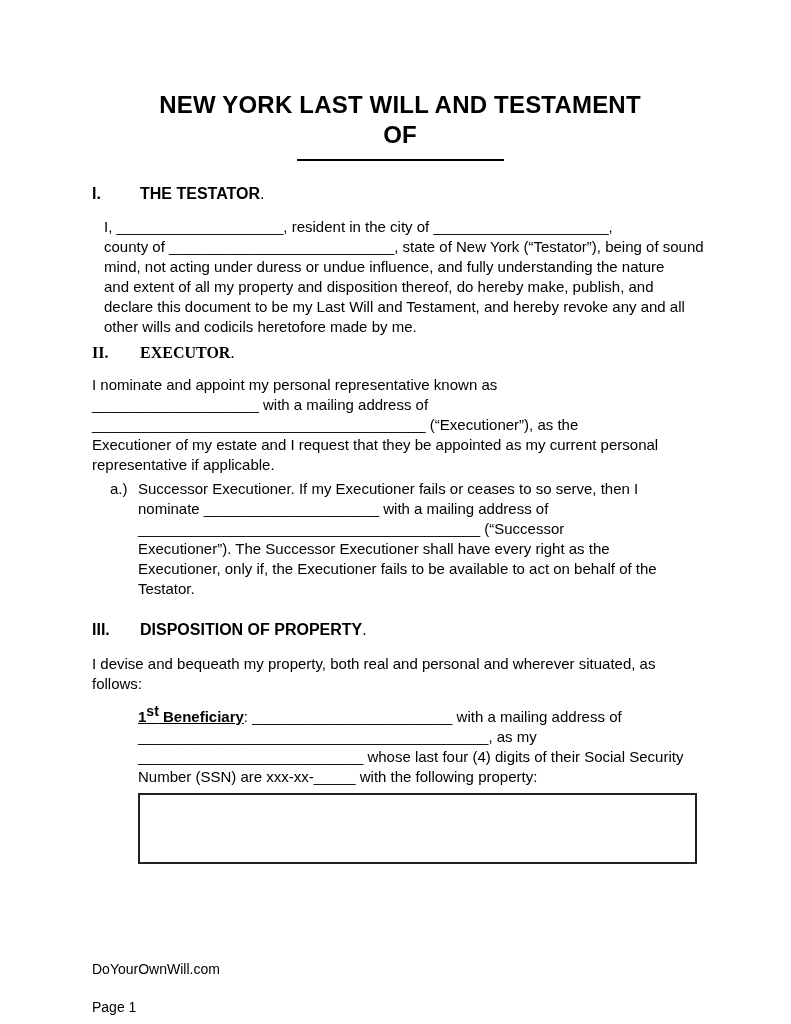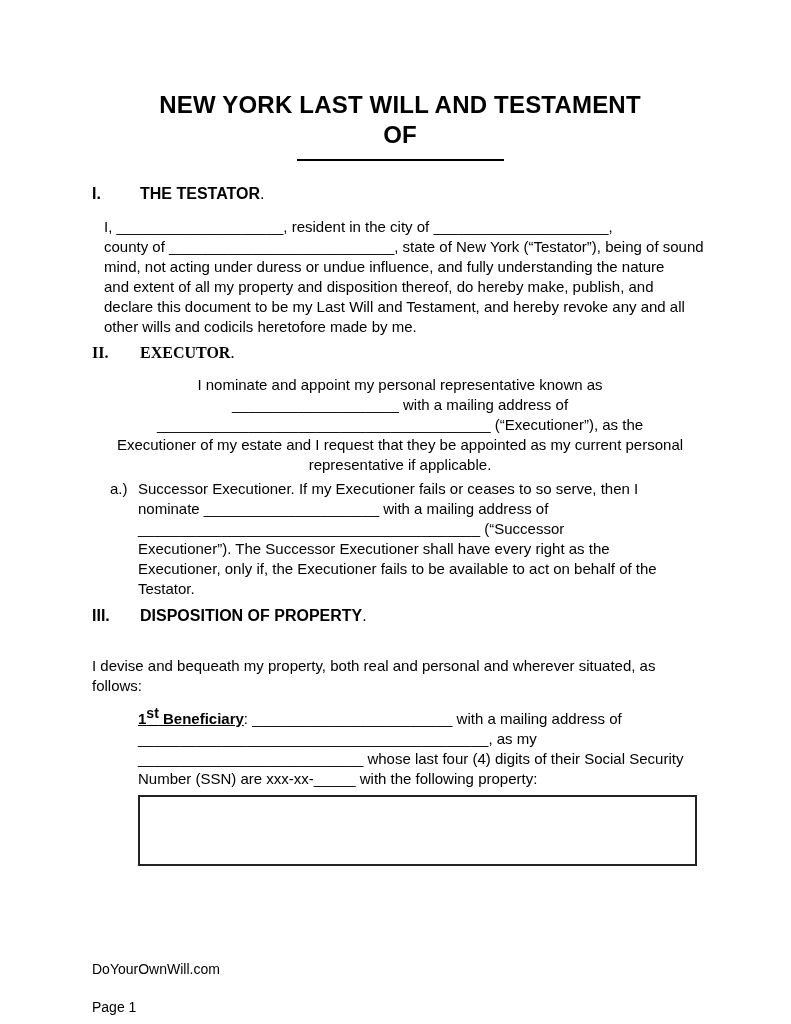--- a/index.html
+++ b/index.html
@@ -22,29 +22,29 @@
     margin:9px auto 0 auto;
   }
 
   .sec-heading {
     display:flex; font-size:16px; font-weight:bold; line-height:20px;
   }
   .sec-heading .numeral { width:48px; flex:none; }
   .sec-heading .h-period { font-weight:normal; }
   .h-testator   { margin-top:23px; }
   .h-executor   { margin-top:6px;font-family:Liberation Serif, serif; }
-  .h-disposition{ margin-top:7px; }
+  .h-disposition{ margin-top:21px; }
 
   .para {
     font-size:15px; line-height:20px;
     white-space:pre-line;
   }
   .p-testator { margin-top:13px;margin-left:12px; }
-  .p-executor { margin-top:12px;text-align:center; }
-  .p-disposition { margin-top:30px; }
+  .p-executor { margin-top:12px; }
+  .p-disposition { margin-top:14px; }
 
   .sub-item {
     display:flex; margin:4px 0 0 18px;
     font-size:15px; line-height:20px;
   }
   .sub-item .marker { width:28px; flex:none; }
   .sub-body .pre { white-space:pre-line; }
   .bold { font-weight:normal; }
 
   .beneficiary {

